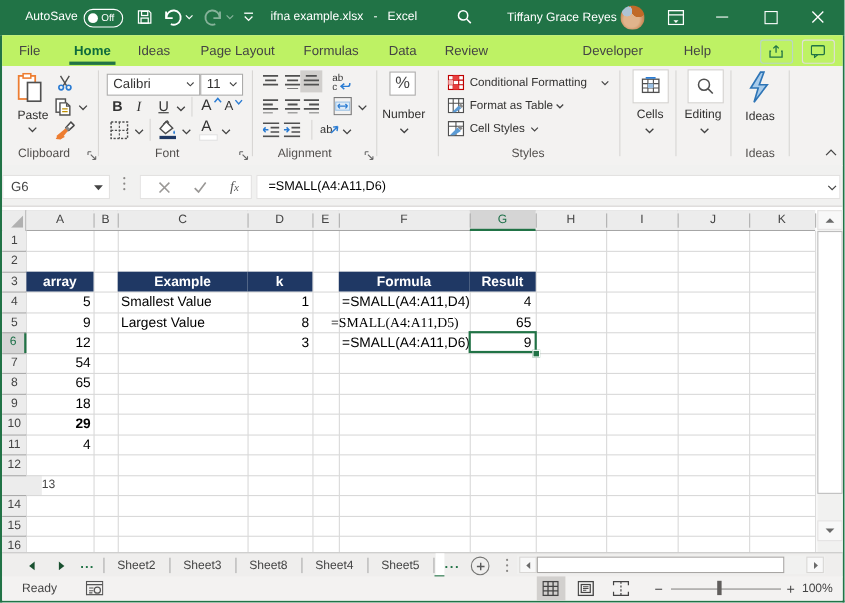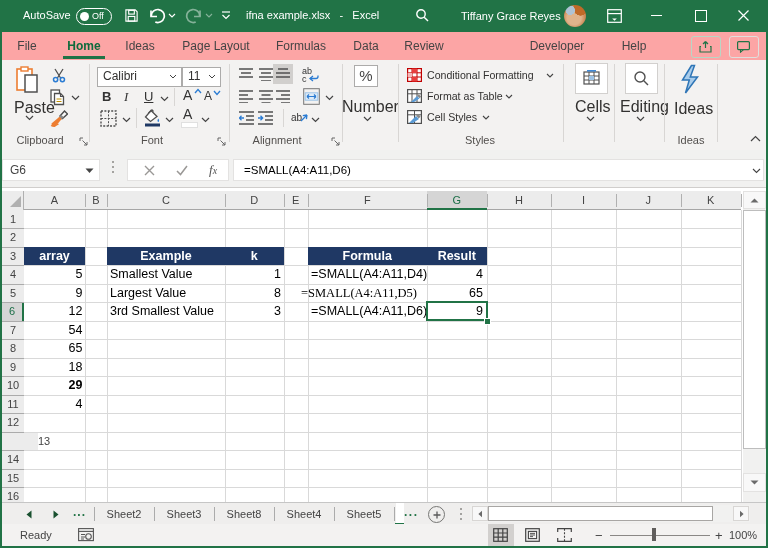--- a/index.html
+++ b/index.html
@@ -2,28 +2,28 @@
 <html><head>
 <meta charset="utf-8">
 <style>
   html,body{margin:0;padding:0;}
   #win{position:relative;width:768px;height:548px;font-family:"Liberation Sans",sans-serif;overflow:hidden;background:#fff;}
   .abs{position:absolute;}
   
   #titlebar{left:0;top:0;width:768px;height:32px;background:#217346;color:#fff;}
   .tb-txt{font-size:11px;color:#fff;}
   
-  #menurow{left:2px;top:32px;width:764px;height:28px;background:#fca5a5;}
+  #menurow{left:2px;top:32px;width:764px;height:28px;background:#bef264;}
   .menu-item{position:absolute;top:0;height:28px;line-height:28px;font-size:12px;color:#444;text-align:center;}
   
   #ribbon{left:2px;top:60px;width:764px;height:90px;background:#F3F2F1;border-bottom:1px solid #D8D6D4;}
   .gsep{position:absolute;top:4px;height:78px;width:1px;background:#D8D6D4;}
   .glabel{position:absolute;top:74px;font-size:11px;color:#524F4D;text-align:center;transform:translateX(-50%);}
   .launch{position:absolute;width:10px;height:10px;}
-  .ribtxt{font-size:16px;color:#323130;}
+  .ribtxt{font-size:11px;color:#323130;}
   
   #fbar{left:2px;top:150px;width:764px;height:37px;background:#F1F1F0;border-bottom:1px solid #D0CECC;}
   .fwhite{position:absolute;top:9px;height:22px;background:#fff;border:1px solid #E3E2E1;box-sizing:border-box;}
   
   #gridarea{left:2px;top:188px;width:764px;height:314px;background:#fff;}
   .colhdr{position:absolute;top:3px;height:18px;background:#ECECEC;font-size:11px;color:#444;text-align:center;line-height:19px;box-sizing:border-box;}
   .rowhdr{position:absolute;left:0;width:22px;background:#ECECEC;font-size:11px;color:#444;text-align:center;box-sizing:border-box;}
   .vline{position:absolute;width:1px;background:#D9D9D9;}
   .hline{position:absolute;height:1px;background:#D9D9D9;}
   .cell{position:absolute;font-size:12.5px;color:#000;white-space:nowrap;}
@@ -502,21 +502,20 @@
     <div class="cell" style="left:22px;top:95.5px;width:58.5px;height:18.5px;line-height:18.5px;text-align:right;">9</div>
     <div class="cell" style="left:22px;top:114px;width:58.5px;height:18.5px;line-height:18.5px;text-align:right;">12</div>
     <div class="cell" style="left:22px;top:132.5px;width:58.5px;height:18.5px;line-height:18.5px;text-align:right;">54</div>
     <div class="cell" style="left:22px;top:151px;width:58.5px;height:18.5px;line-height:18.5px;text-align:right;">65</div>
     <div class="cell" style="left:22px;top:169.5px;width:58.5px;height:18.5px;line-height:18.5px;text-align:right;">18</div>
     <div class="cell" style="left:22px;top:188px;width:58.5px;height:18.5px;line-height:18.5px;text-align:right;font-weight:bold;">29</div>
     <div class="cell" style="left:22px;top:206.5px;width:58.5px;height:18.5px;line-height:18.5px;text-align:right;">4</div>
 
     <div class="cell" style="left:108px;top:77px;height:18.5px;line-height:18.5px;">Smallest Value</div>
     <div class="cell" style="left:108px;top:95.5px;height:18.5px;line-height:18.5px;">Largest Value</div>
-    <div class="cell" style="left:108px;top:114px;height:18.5px;line-height:18.5px;">3rd Smallest Value</div>
 
     <div class="cell" style="left:223px;top:77px;width:56px;height:18.5px;line-height:18.5px;text-align:right;">1</div>
     <div class="cell" style="left:223px;top:95.5px;width:56px;height:18.5px;line-height:18.5px;text-align:right;">8</div>
     <div class="cell" style="left:223px;top:114px;width:56px;height:18.5px;line-height:18.5px;text-align:right;">3</div>
 
     <div class="cell" style="left:309px;top:77px;height:18.5px;line-height:18.5px;">=SMALL(A4:A11,D4)</div>
     <div class="cell" style="left:299px;top:95.5px;height:18.5px;line-height:18.5px;font-family:Liberation Serif, serif;">=SMALL(A4:A11,D5)</div>
     <div class="cell" style="left:309px;top:114px;height:18.5px;line-height:18.5px;">=SMALL(A4:A11,D6)</div>
 
     <div class="cell" style="left:424.5px;top:77px;width:56.5px;height:18.5px;line-height:18.5px;text-align:right;">4</div>

